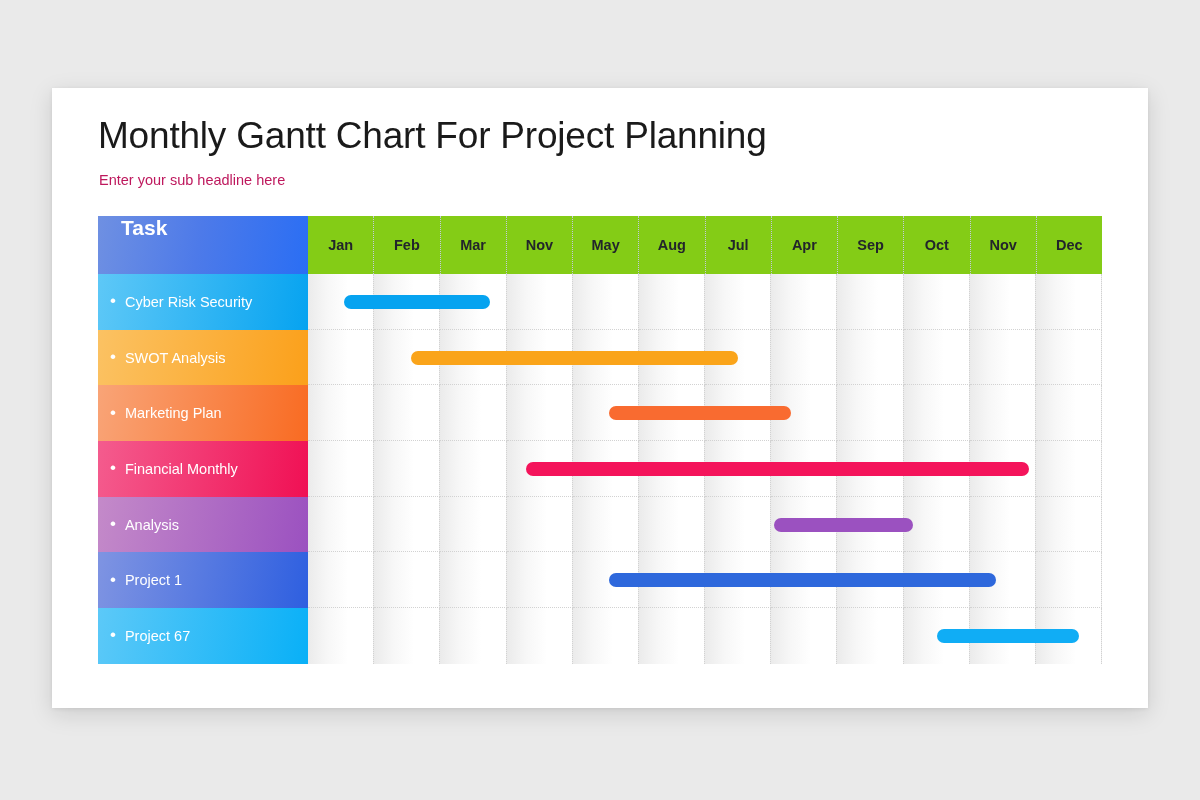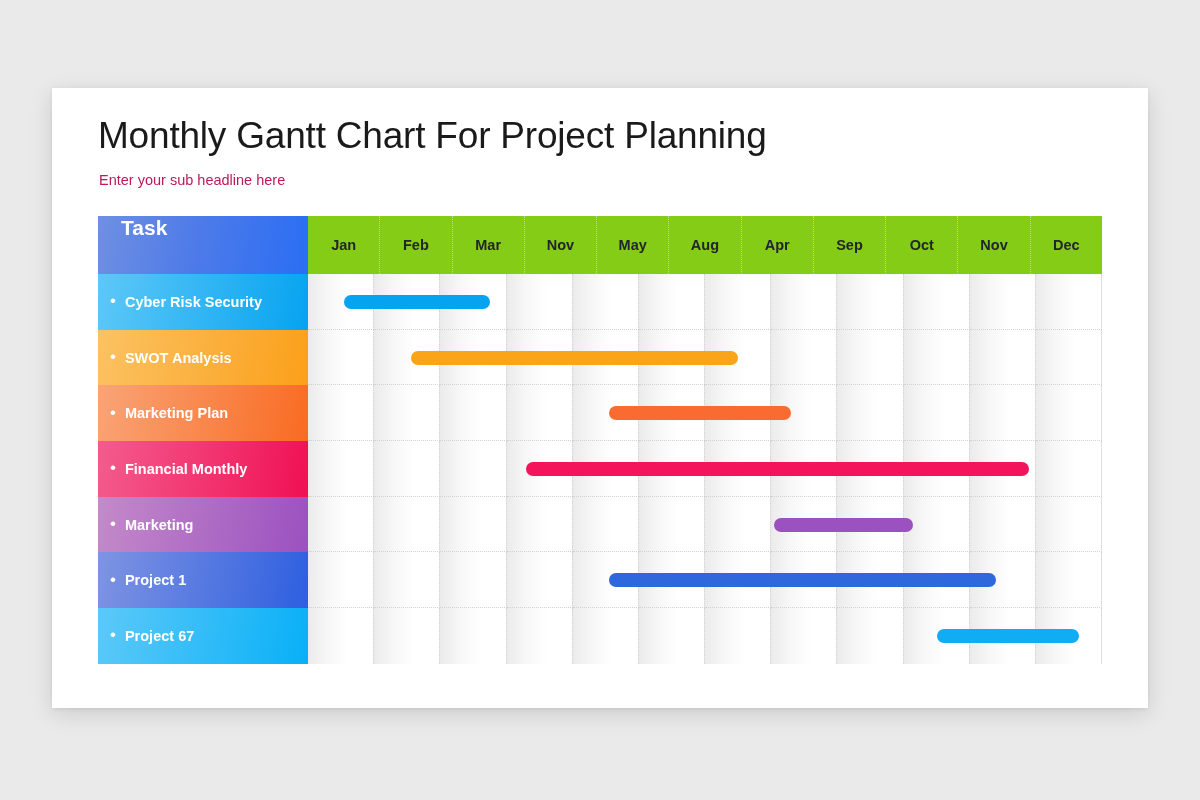--- a/index.html
+++ b/index.html
@@ -113,21 +113,21 @@
   .row-bullet {
     color: #ffffff;
     font-size: 17px;
     line-height: 1;
     margin-right: 9px;
     margin-top: -2px;
   }
   .row-label-text {
     color: #ffffff;
     font-size: 14.5px;
-    font-weight: 700;
+    font-weight: 400;
     white-space: nowrap;
   }
 
   
   .row-track {
     flex: 1 1 auto;
     display: flex;
     position: relative;
   }
   .track-cell {
@@ -164,20 +164,21 @@
       <div class="task-head">
         <span class="task-head-label">Task</span>
       </div>
       <div class="month-head-strip" id="month-head-strip">
           <div class="month-head">Jan</div>
           <div class="month-head">Feb</div>
           <div class="month-head">Mar</div>
           <div class="month-head">Nov</div>
           <div class="month-head">May</div>
           <div class="month-head">Aug</div>
+          <div class="month-head">Jul</div>
           <div class="month-head">Apr</div>
           <div class="month-head">Sep</div>
           <div class="month-head">Oct</div>
           <div class="month-head">Nov</div>
           <div class="month-head">Dec</div>
         </div>
     </div>
 
     <div class="gantt-body" id="gantt-body">
         <div class="gantt-row">
@@ -260,21 +261,21 @@
             <div class="track-cell"></div>
             <div class="track-cell"></div>
             <div class="track-cell"></div>
             <div class="track-cell"></div>
             <div class="bar" style="background: rgb(244, 20, 91); left: 27.5%; width: 63.3333%;"></div>
           </div>
         </div>
         <div class="gantt-row">
           <div class="row-label" style="background: linear-gradient(100deg, rgb(196, 138, 201) 0%, rgb(155, 81, 192) 100%);">
             <span class="row-bullet">•</span>
-            <span class="row-label-text">Marketing</span>
+            <span class="row-label-text">Analysis</span>
           </div>
           <div class="row-track">
             <div class="track-cell"></div>
             <div class="track-cell"></div>
             <div class="track-cell"></div>
             <div class="track-cell"></div>
             <div class="track-cell"></div>
             <div class="track-cell"></div>
             <div class="track-cell"></div>
             <div class="track-cell"></div>

